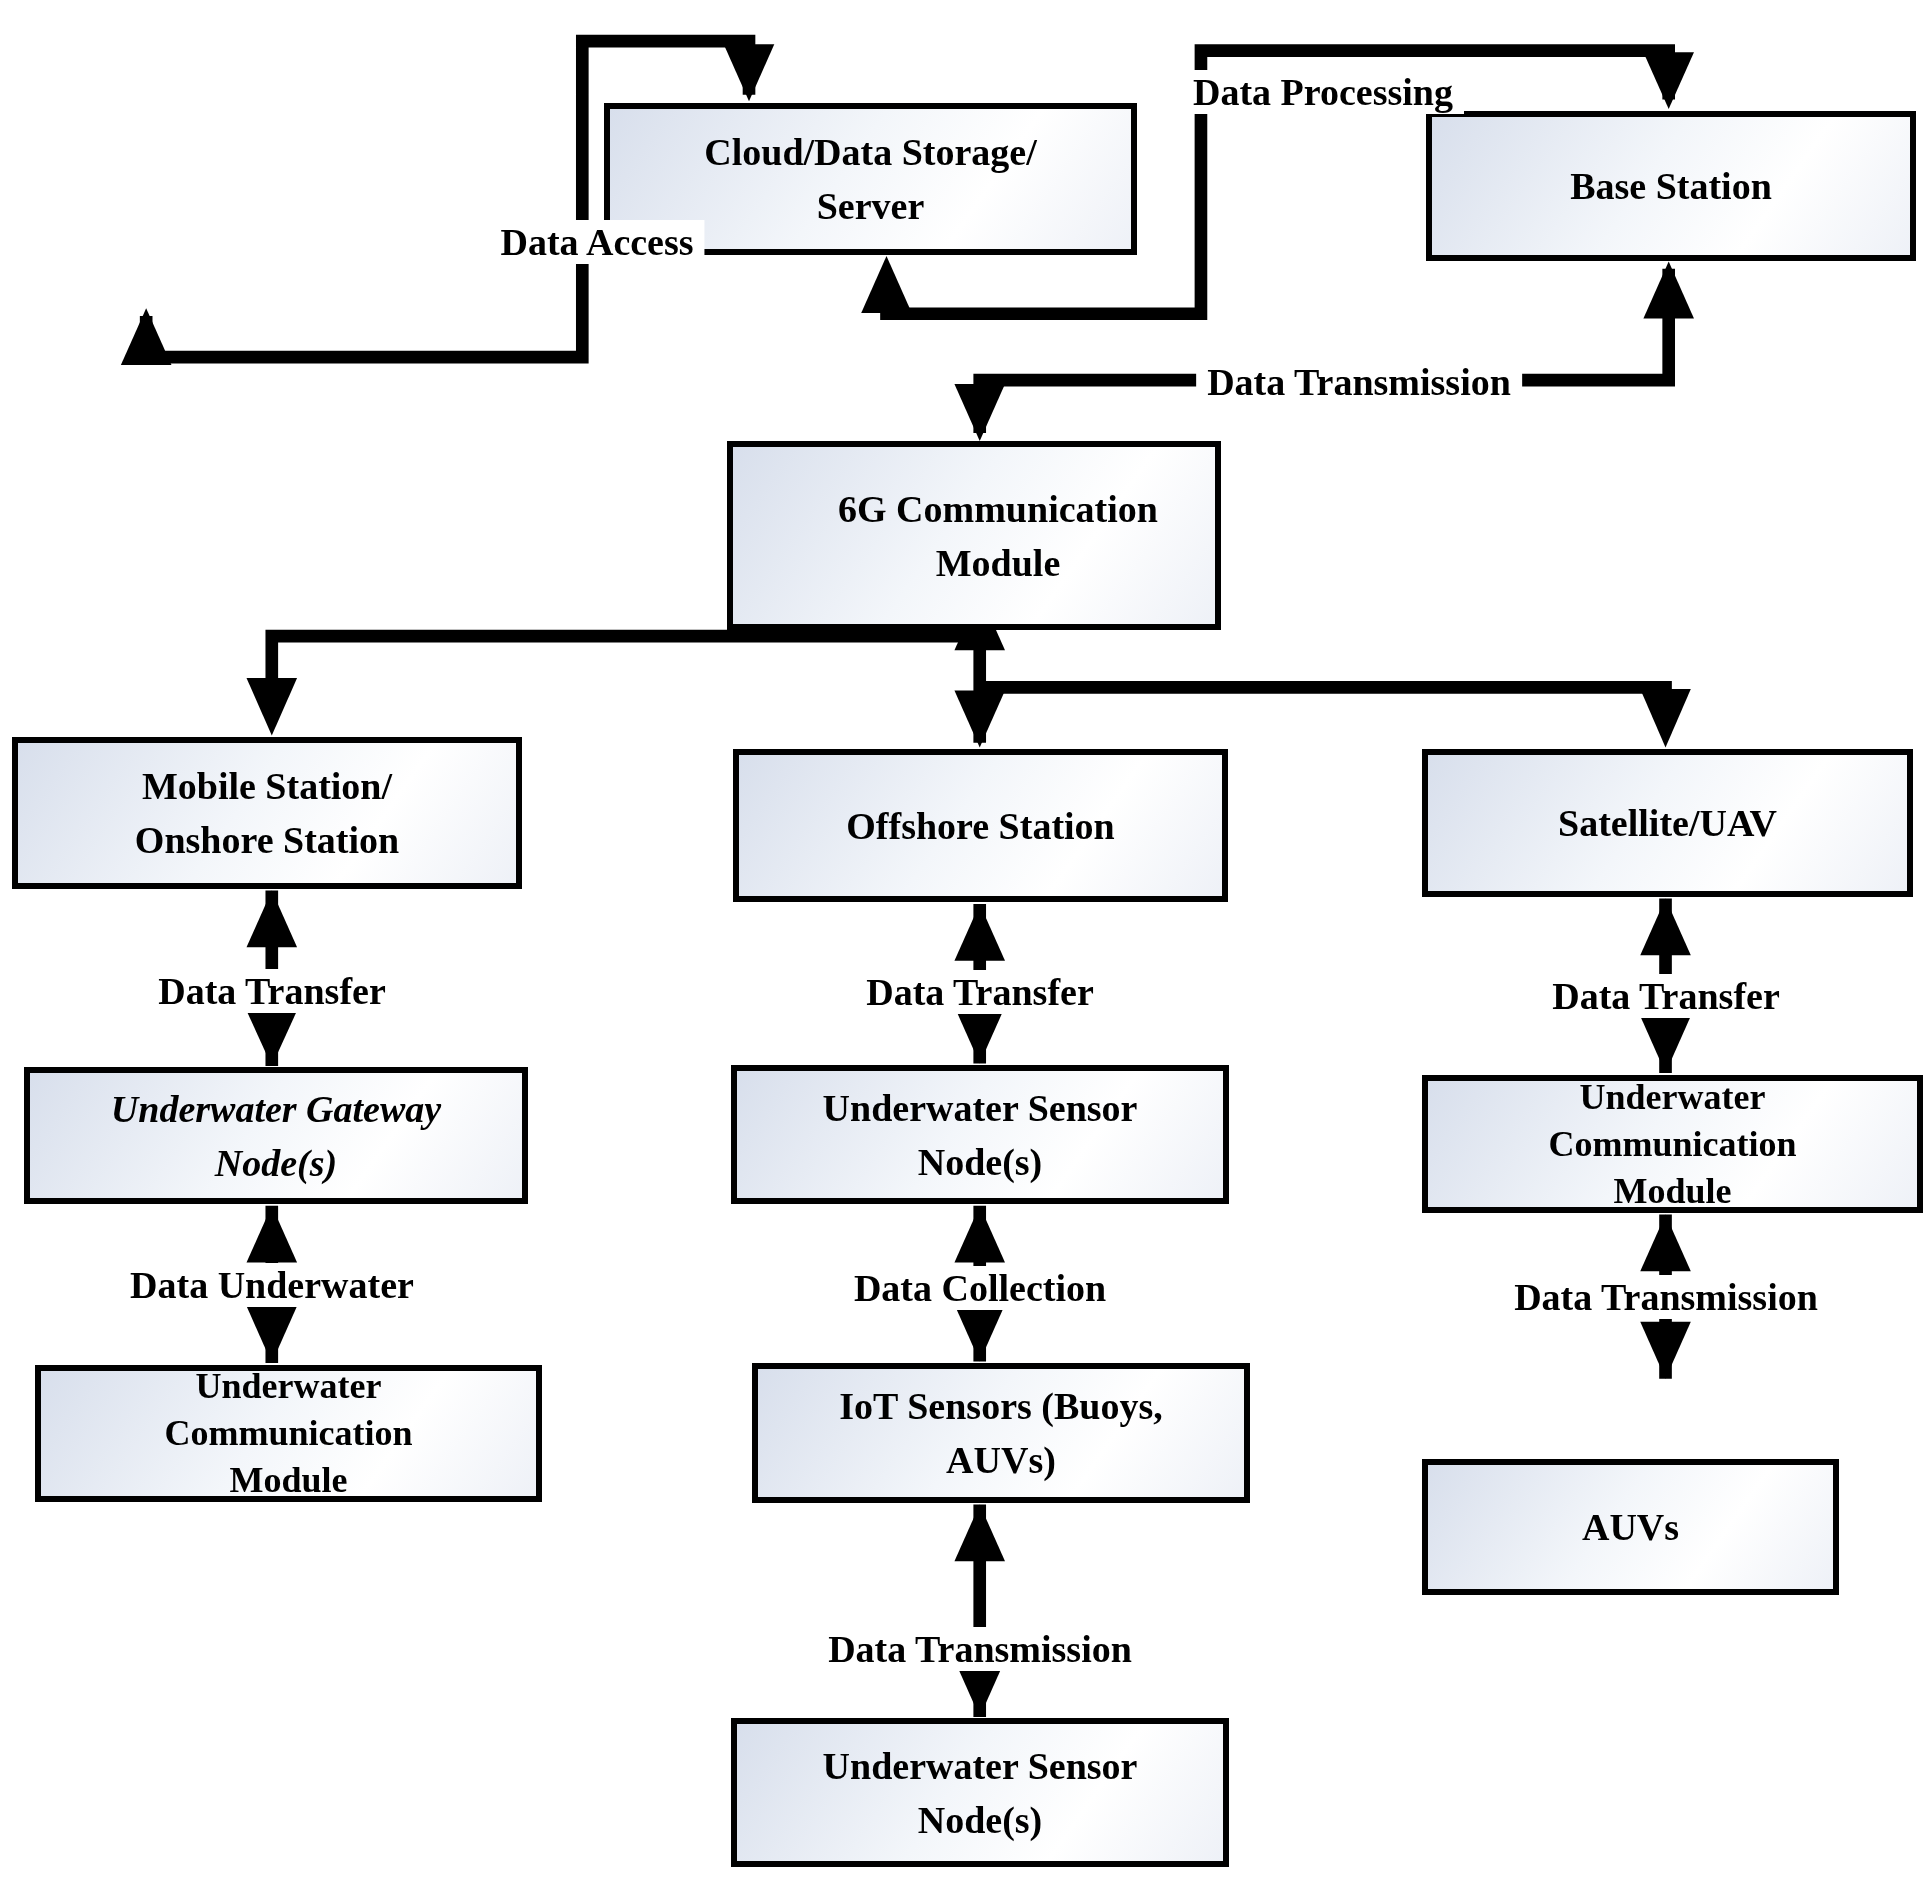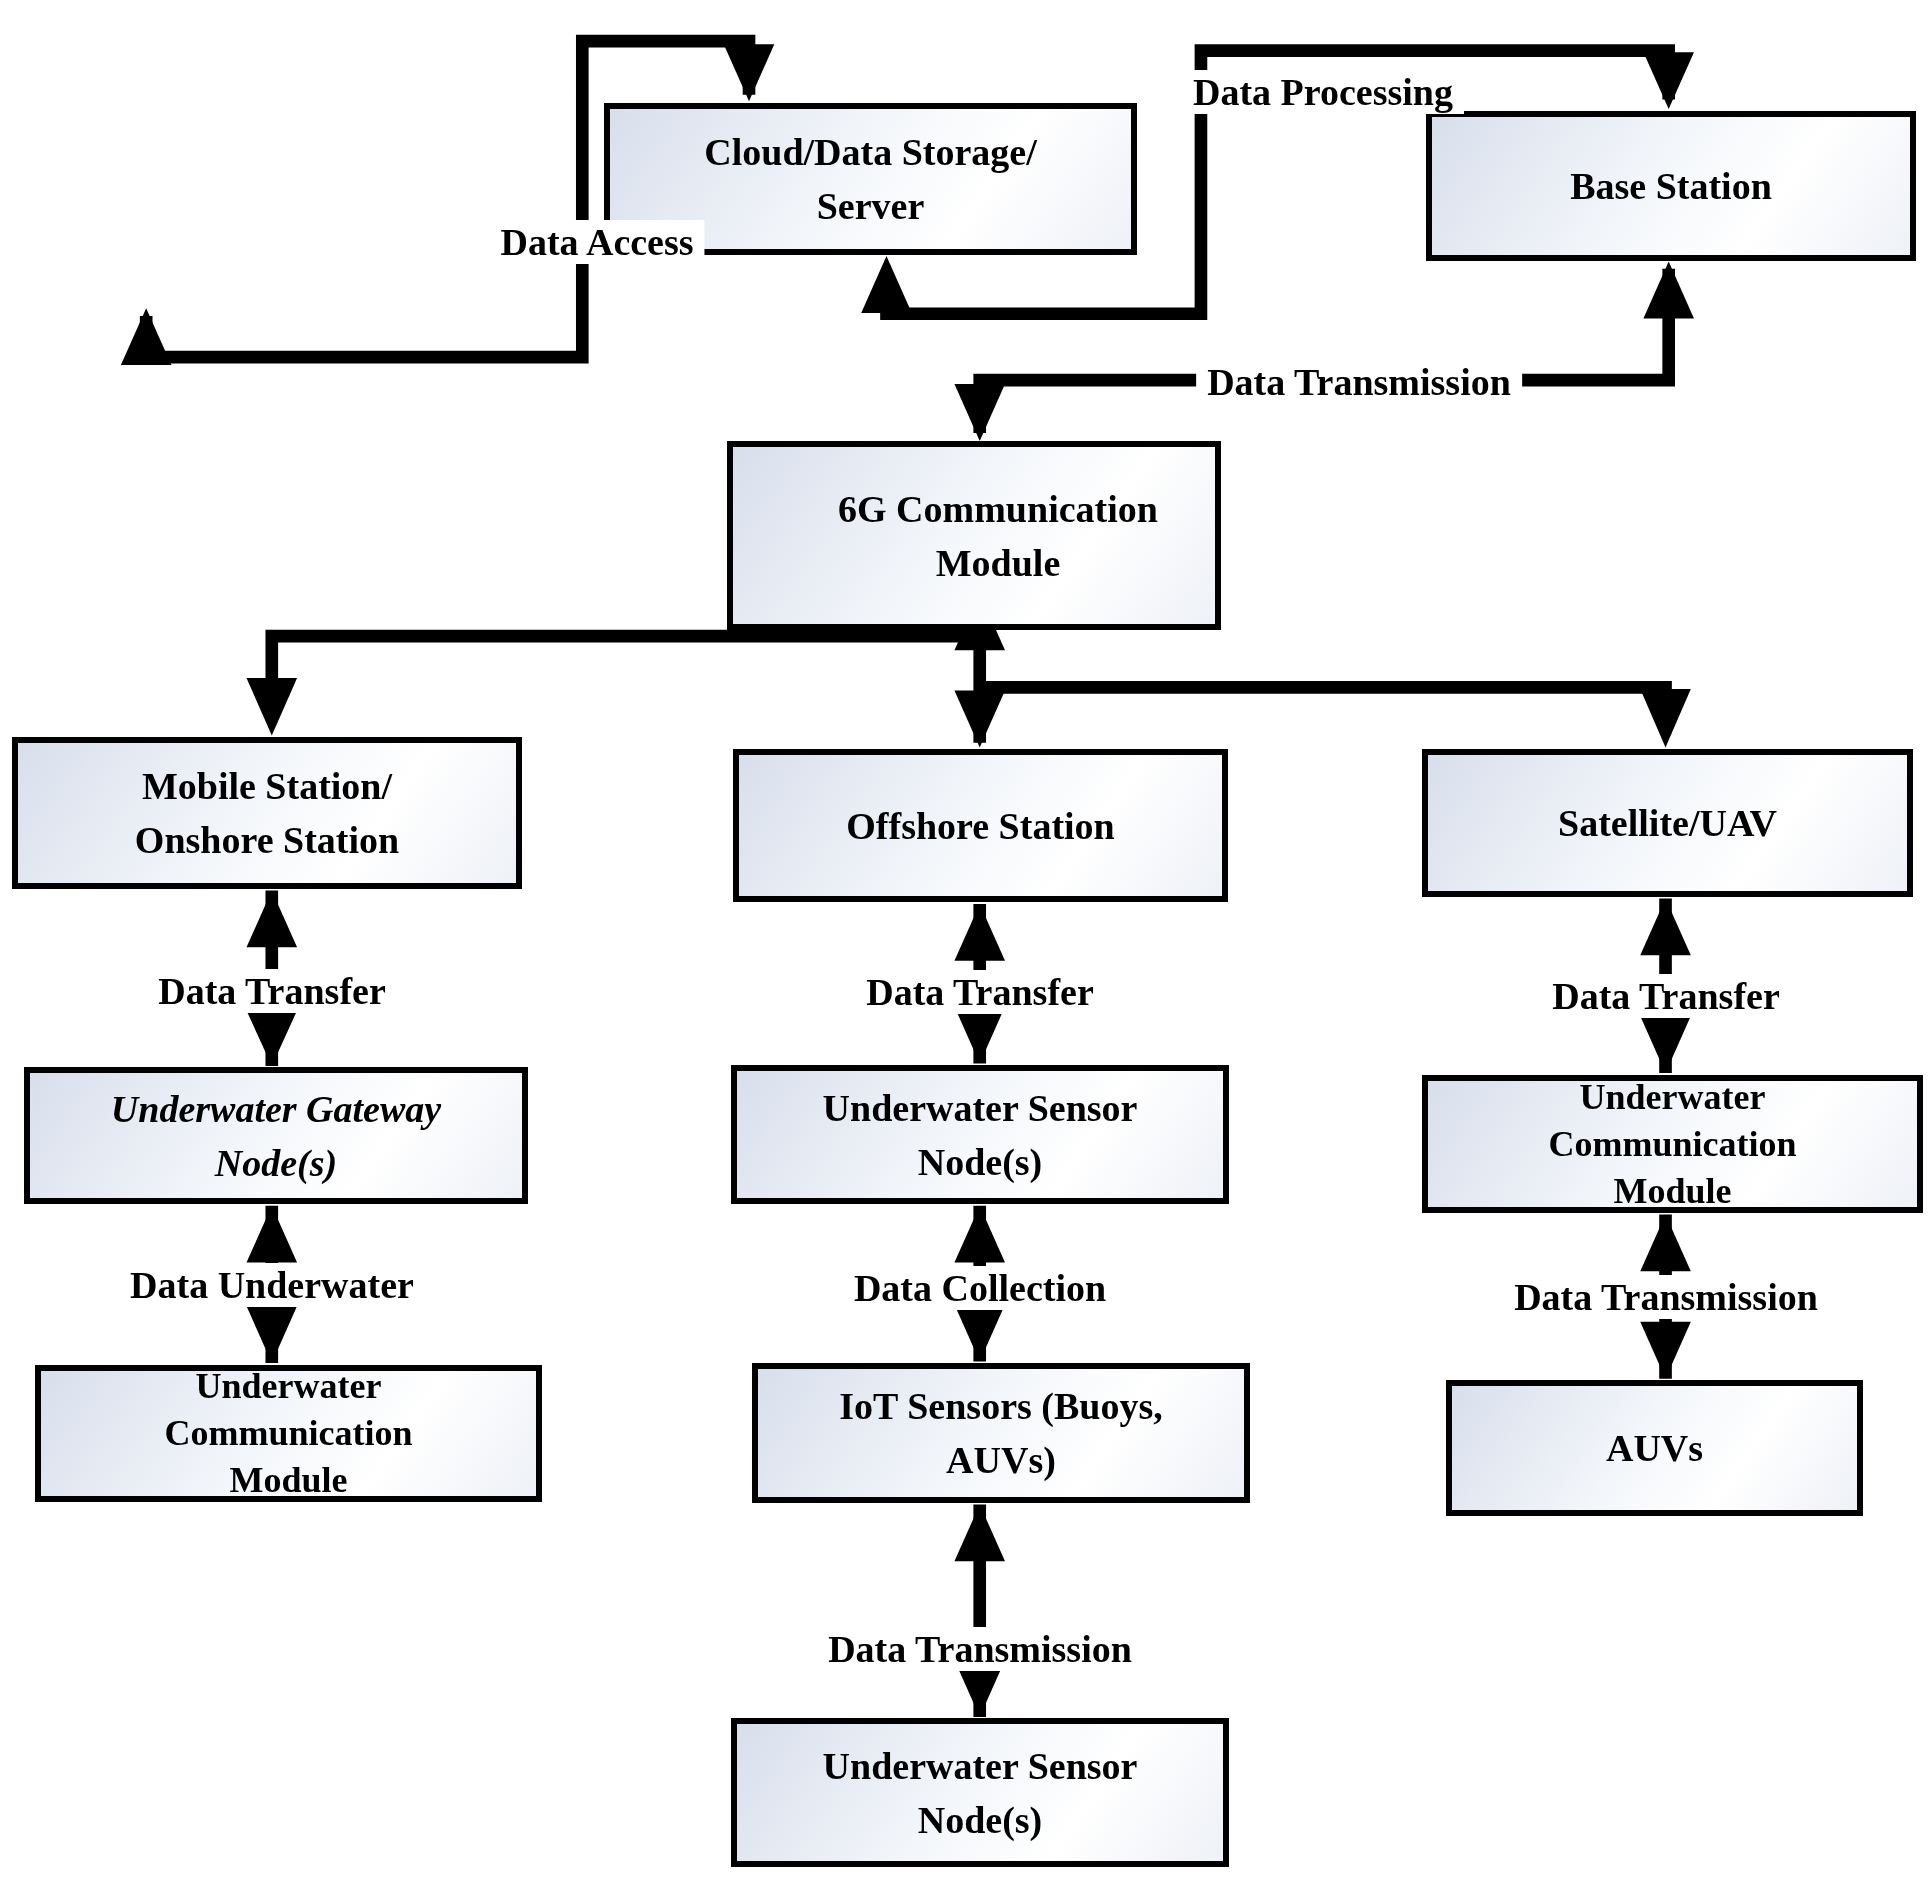--- a/index.html
+++ b/index.html
@@ -46,21 +46,21 @@
   #n-base      {left:1426px;top:111px;  width:490px; height:150px;}
   #n-sixg      {left:727px; top:441px;  width:494px; height:189px;padding-left:48px;}
   #n-mobile    {left:12px;  top:737px;  width:510px; height:152px;}
   #n-offshore  {left:733px; top:749px;  width:495px; height:153px;}
   #n-satellite {left:1422px;top:749px;  width:491px; height:148px;}
   #n-gateway   {left:24px;  top:1067px; width:504px; height:137px;font-style:italic;}
   #n-usn-mid   {left:731px; top:1065px; width:498px; height:139px;}
   #n-ucm-right {left:1422px;top:1075px; width:501px; height:138px;font-size:36px;line-height:47px;}
   #n-ucm-left  {left:35px;  top:1365px; width:507px; height:137px;font-size:36px;line-height:47px;}
   #n-iot       {left:752px; top:1363px; width:498px; height:140px;}
-  #n-auvs      {left:1422px;top:1380px; width:417px; height:136px;margin-left:24px;}
+  #n-auvs      {left:1422px;top:1459px; width:417px; height:136px;}
   #n-usn-bot   {left:731px; top:1718px; width:498px; height:149px;}
   
   #l-data-access        {left:597px; top:242px;}
   #l-data-processing    {left:1323px;top:92px;}
   #l-data-trans-top     {left:1359px;top:382px;}
   #l-data-transfer-l    {left:272px; top:991px;}
   #l-data-transfer-m    {left:980px;top:992px;}
   #l-data-transfer-r    {left:1666px;top:996px;}
   #l-data-aggregation   {left:272px; top:1285px;}
   #l-data-collection    {left:980px;top:1288px;}

